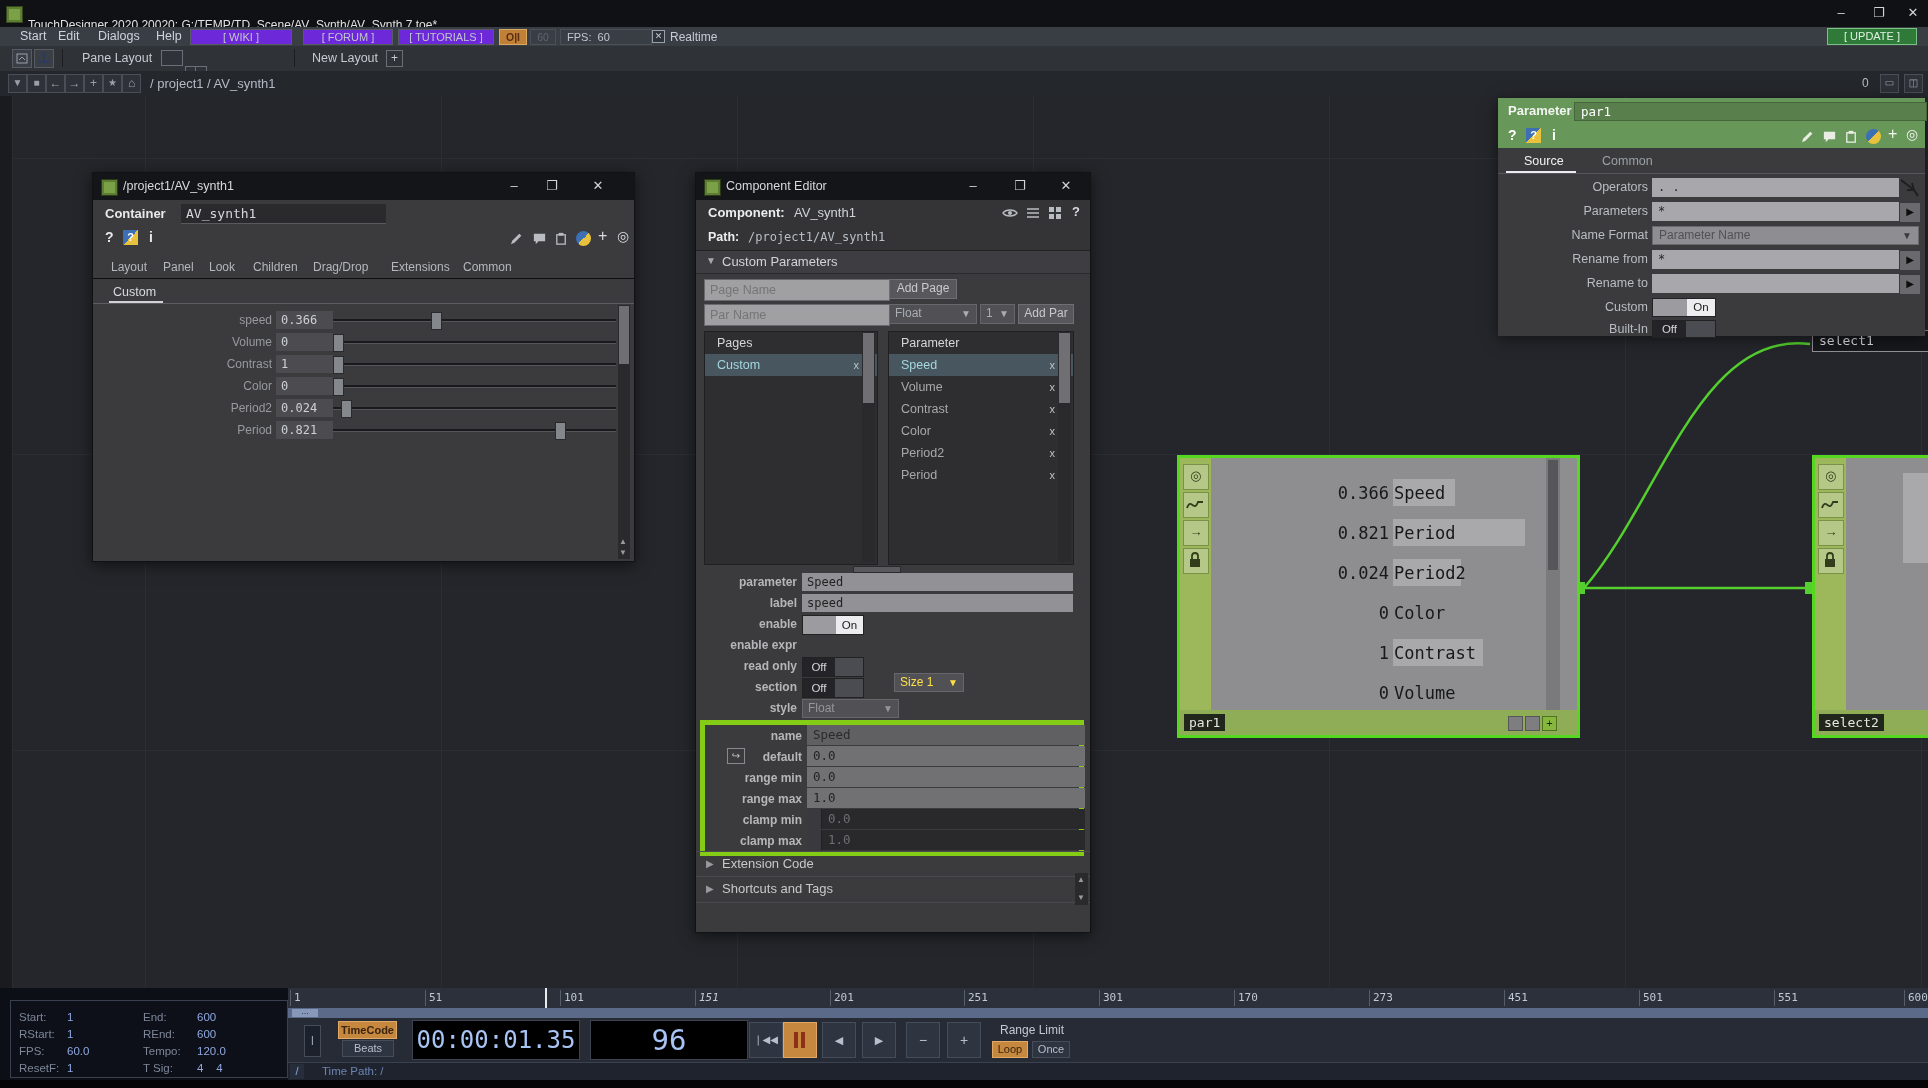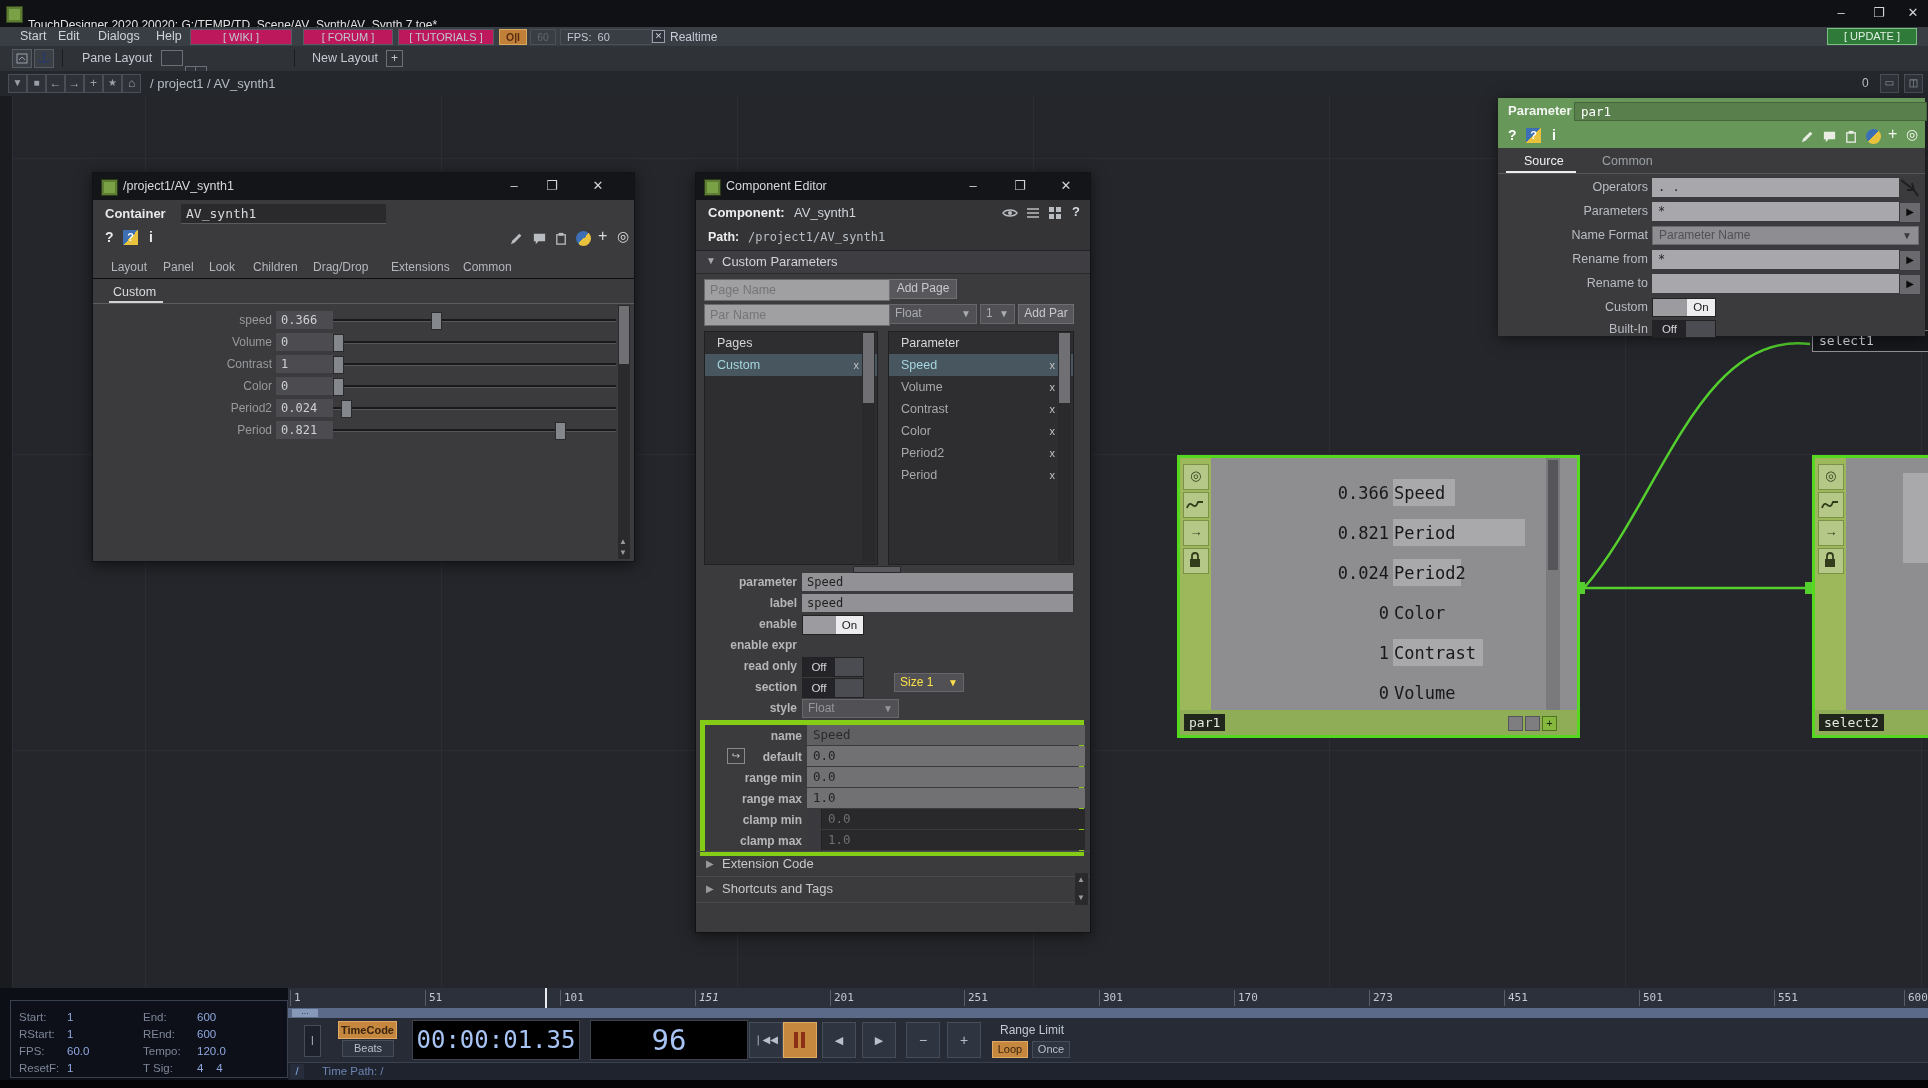--- a/index.html
+++ b/index.html
@@ -7,21 +7,21 @@
           font-family:"Liberation Sans",sans-serif;font-size:12px;color:#ccc;-webkit-font-smoothing:antialiased;}
   .abs{position:absolute;}
   .mono{font-family:"DejaVu Sans Mono",monospace;}
 
   
   .titlebar{left:0;top:0;width:1928px;height:27px;background:#101114;color:#e2e2e2;}
   .app-icon{width:15px;height:15px;background:#7ba147;border:1px solid #35491d;box-shadow:inset 0 0 0 2px #5c7d33;}
   .winctl{color:#d2d4d8;font-size:13px;text-align:center;width:30px;cursor:default;}
   .menubar{left:0;top:27px;width:1928px;height:19px;background:#393d44;border-bottom:1px solid #1a1c20;}
   .menu-item{color:#ced2da;font-size:12.5px;line-height:19px;}
-  .linkbtn{border:1px solid #565b64;color:#c0c6d0;font-size:11px;line-height:14px;text-align:center;height:14px;top:2px;background:#be185d;}
+  .linkbtn{border:1px solid #565b64;color:#c0c6d0;font-size:11px;line-height:14px;text-align:center;height:14px;top:2px;background:#6d28d9;}
   .statusbox{background:#4a4f58;border:1px solid #2a2d33;color:#d5dae2;font-size:11.5px;line-height:15px;padding-left:6px;}
   .updatebtn{background:#2f7a38;border:1px solid #7cc184;color:#dff1e1;font-size:11px;text-align:center;line-height:14px;}
   .toolbar{left:0;top:46px;width:1928px;height:25px;background:#2f3237;border-bottom:1px solid #15171a;}
   .tbox{background:#3a3e45;border:1px solid #565b64;}
   .preset{width:20px;height:14px;border:1px solid #6a6f78;background:#2f3238;position:relative;}
   .preset i{position:absolute;background:#6a6f78;}
   .pathbar{left:0;top:71px;width:1928px;height:25px;background:#24272c;border-bottom:1px solid #131519;}
   .pibox{width:17px;height:17px;background:#2e3238;border:1px solid #4a4e56;color:#9aa0aa;text-align:center;line-height:16px;font-size:10px;top:3px;}
 
   

